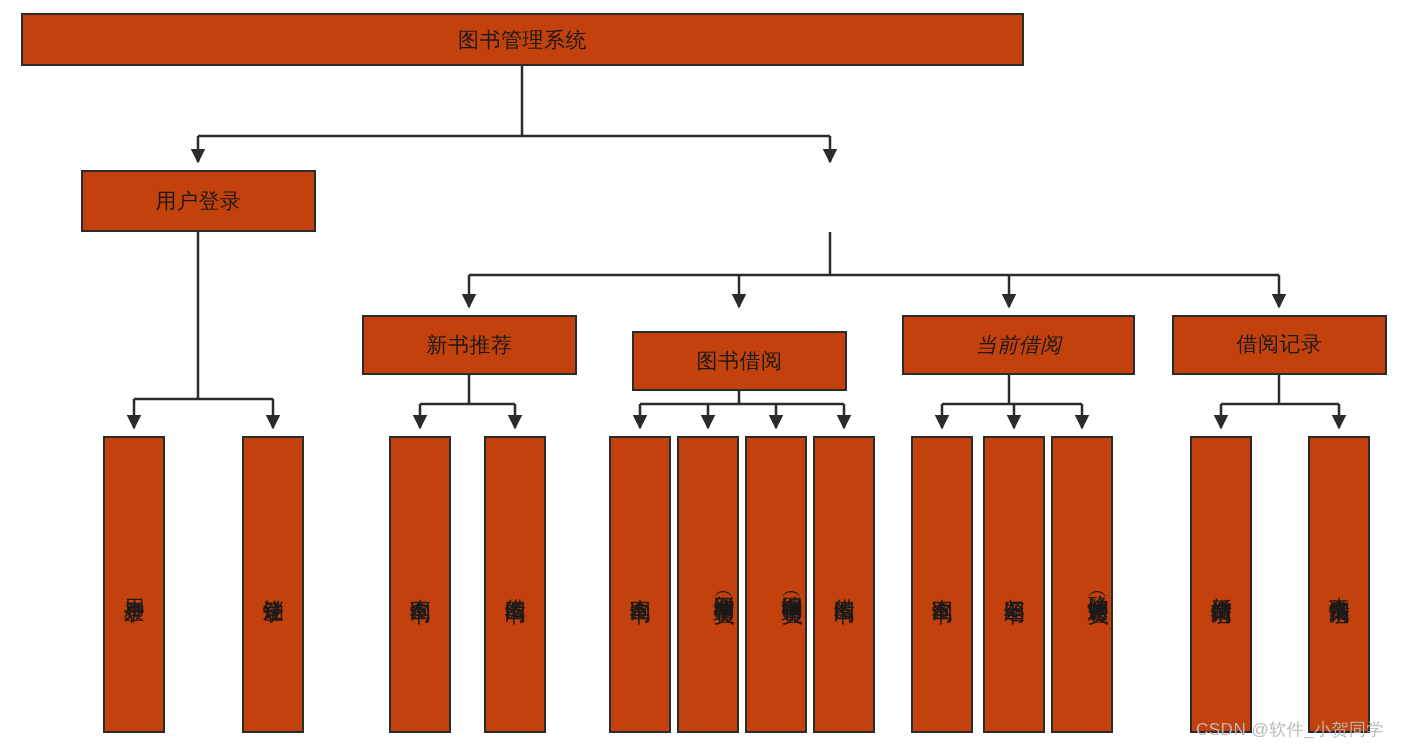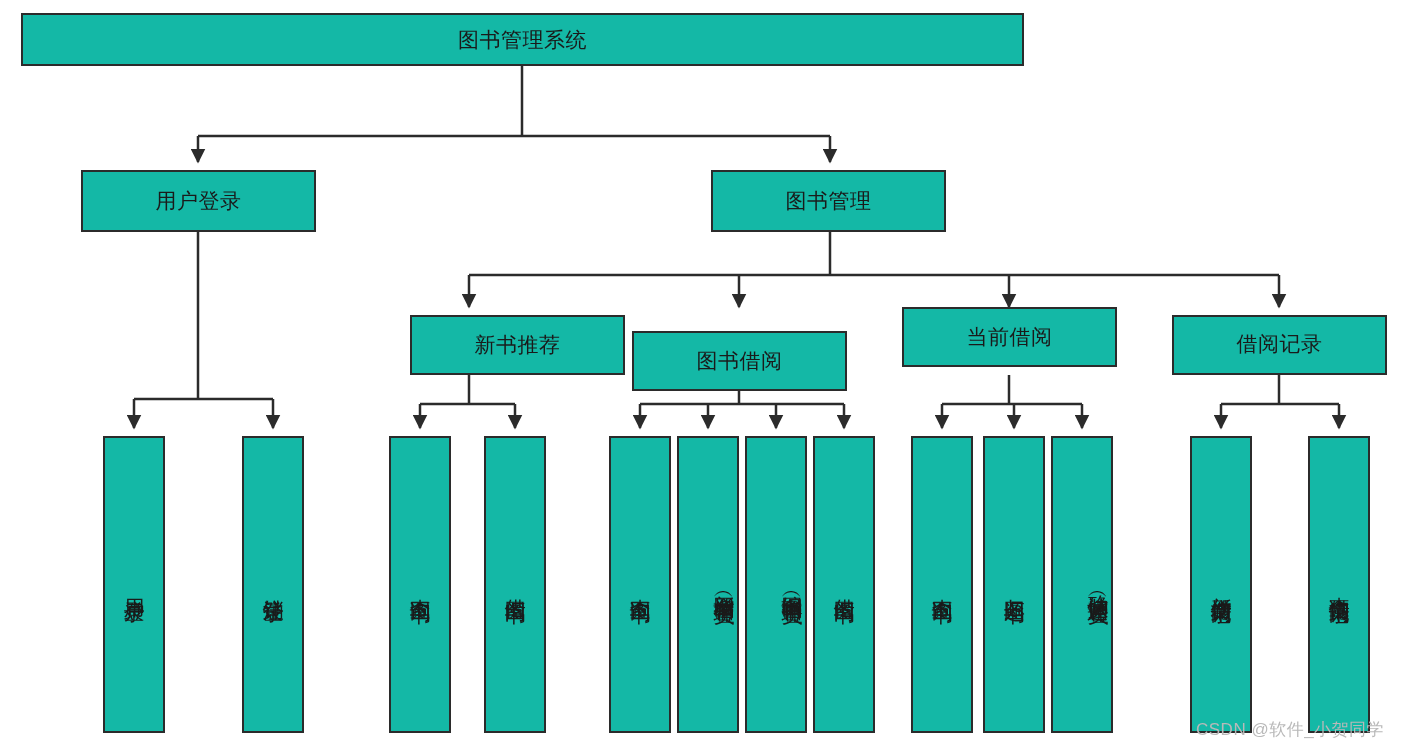--- a/index.html
+++ b/index.html
@@ -21,21 +21,21 @@
     position: absolute;
     left: 0;
     top: 0;
     width: 1405px;
     height: 747px;
   }
   .node {
     position: absolute;
     box-sizing: border-box;
     border: 2px solid #2b2b2b;
-    background: #14b8a6;
+    background: #c2410c;
     color: #1a1a1a;
     display: flex;
     align-items: center;
     justify-content: center;
     overflow: hidden;
   }
   .node-h {
     font-size: 21px;
     line-height: 1.2;
     letter-spacing: 0.5px;
@@ -114,25 +114,24 @@
       <path d="M 1279 375 L 1279 404"></path>
       <path d="M 1221 404 L 1339 404"></path>
       <path d="M 1221 404 L 1221 428" marker-end="url(#arrow)"></path>
       <path d="M 1339 404 L 1339 428" marker-end="url(#arrow)"></path>
     </g>
   </svg>
 
   <div class="node node-h" id="node-root" style="left: 21px; top: 13px; width: 1003px; height: 53px;">图书管理系统</div>
 
   <div class="node node-h" id="node-l2-0" style="left: 81px; top: 170px; width: 235px; height: 62px;">用户登录</div>
-  <div class="node node-h" id="node-l2-1" style="left: 711px; top: 170px; width: 235px; height: 62px;">图书管理</div>
 
-  <div class="node node-h" id="node-l3-0" style="left: 362px; top: 315px; width: 215px; height: 60px; margin-left: 48px;">新书推荐</div>
+  <div class="node node-h" id="node-l3-0" style="left: 362px; top: 315px; width: 215px; height: 60px;">新书推荐</div>
   <div class="node node-h" id="node-l3-1" style="left: 632px; top: 315px; width: 215px; height: 60px; margin-top: 16px;">图书借阅</div>
-  <div class="node node-h" id="node-l3-2" style="left: 902px; top: 307px; width: 215px; height: 60px;">当前借阅</div>
+  <div class="node node-h" id="node-l3-2" style="left: 902px; top: 315px; width: 233px; height: 60px; font-style: italic;">当前借阅</div>
   <div class="node node-h" id="node-l3-3" style="left: 1172px; top: 315px; width: 215px; height: 60px; font-family: Liberation Serif, serif;">借阅记录</div>
 
   <div class="node node-v" id="node-leaf-0" style="left: 103px; top: 436px; width: 62px; height: 297px;">用户登录</div>
   <div class="node node-v" id="node-leaf-1" style="left: 242px; top: 436px; width: 62px; height: 297px;">注销登录</div>
   <div class="node node-v" id="node-leaf-2" style="left: 389px; top: 436px; width: 62px; height: 297px;">查询图书</div>
   <div class="node node-v" id="node-leaf-3" style="left: 484px; top: 436px; width: 62px; height: 297px;">借阅图书</div>
   <div class="node node-v" id="node-leaf-4" style="left: 609px; top: 436px; width: 62px; height: 297px;">查询图书</div>
   <div class="node node-v fill-top" id="node-leaf-5" style="left: 677px; top: 436px; width: 62px; height: 297px;">新增图书（管理员）</div>
   <div class="node node-v fill-top" id="node-leaf-6" style="left: 745px; top: 436px; width: 62px; height: 297px;">编辑图书（管理员）</div>
   <div class="node node-v" id="node-leaf-7" style="left: 813px; top: 436px; width: 62px; height: 297px;">借阅图书</div>

